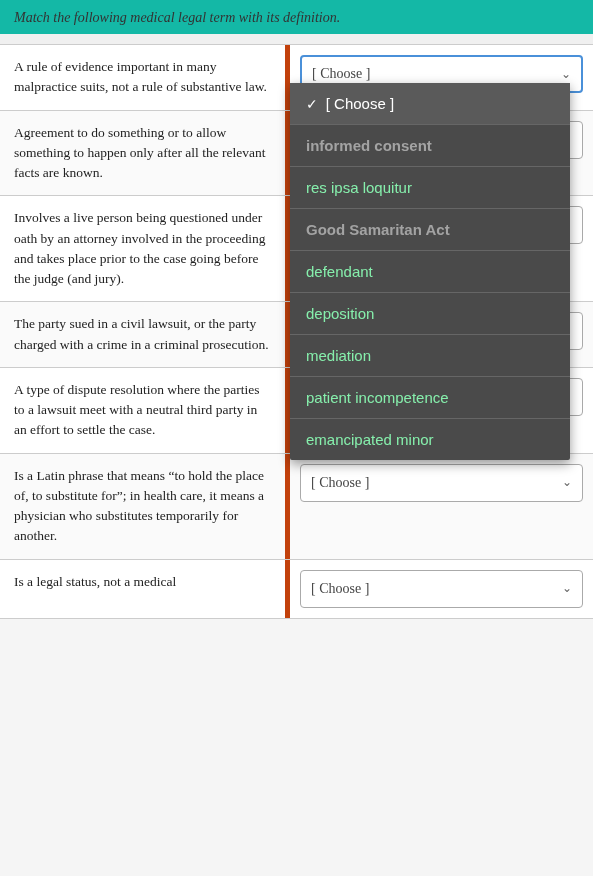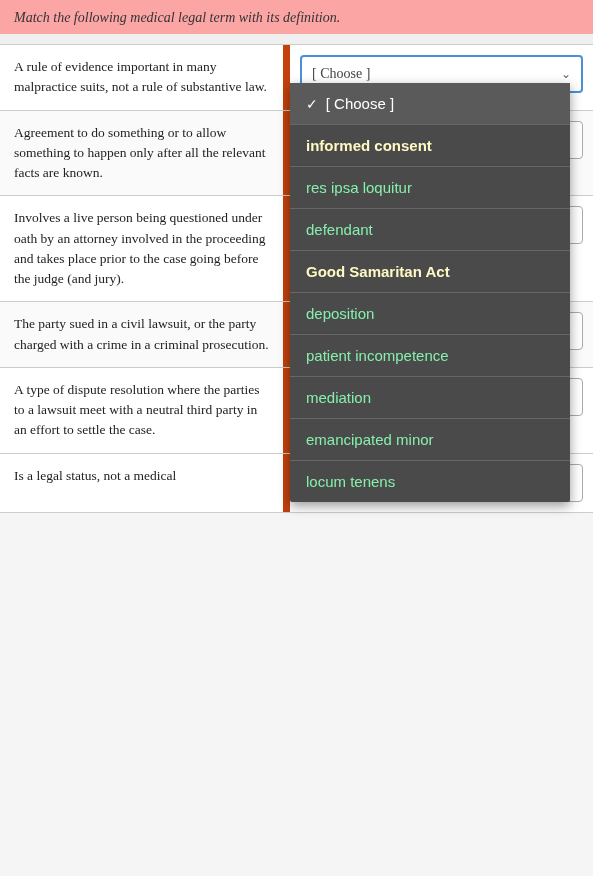--- a/index.html
+++ b/index.html
@@ -18,41 +18,41 @@
       min-height: 876px;
       padding: 0;
       position: relative;
     }
 
     .instructions {
       font-style: italic;
       font-size: 14px;
       color: #333;
       padding: 10px 14px 8px 14px;
-      background: #fca5a5;
+      background: #14b8a6;
     }
 
     .match-row {
       display: flex;
       border-top: 1px solid #ccc;
       background: #fff;
       position: relative;
     }
 
     .match-row:last-child {
       border-bottom: 1px solid #ccc;
     }
 
     .question-cell {
       flex: 0 0 290px;
       padding: 12px 14px;
       font-size: 13.5px;
       color: #222;
       line-height: 1.5;
-      border-right: 7px solid #c2410c;
+      border-right: 5px solid #c2410c;
     }
 
     .answer-cell {
       flex: 1;
       padding: 10px 10px;
       display: flex;
       align-items: flex-start;
       position: relative;
       text-align: right;
     }
@@ -122,21 +122,21 @@
     }
 
     .dropdown-item:first-child {
       background: #5a5a5a;
       font-size: 15px;
       color: #fff;
       border-bottom: none;
     }
 
     .dropdown-item.highlighted {
-      color: #fef9c3;
+      color: #a3a3a3;
       font-weight: 600;
     }
 
     .dropdown-item .checkmark {
       font-size: 14px;
       color: #fff;
     }
 
     .dropdown-item:not(:last-child) {
       border-bottom: 1px solid #666;
@@ -167,40 +167,37 @@
         <div class="dropdown-item">
           <span class="checkmark">✓</span>
           <span>[ Choose ]</span>
         </div>
         <div class="dropdown-item highlighted">
           <span>informed consent</span>
         </div>
         <div class="dropdown-item">
           <span>res ipsa loquitur</span>
         </div>
-        <div class="dropdown-item">
-          <span>defendant</span>
-        </div>
         <div class="dropdown-item highlighted">
           <span>Good Samaritan Act</span>
         </div>
         <div class="dropdown-item">
+          <span>defendant</span>
+        </div>
+        <div class="dropdown-item">
           <span>deposition</span>
         </div>
         <div class="dropdown-item">
+          <span>mediation</span>
+        </div>
+        <div class="dropdown-item">
           <span>patient incompetence</span>
         </div>
         <div class="dropdown-item">
-          <span>mediation</span>
-        </div>
-        <div class="dropdown-item">
           <span>emancipated minor</span>
-        </div>
-        <div class="dropdown-item">
-          <span>locum tenens</span>
         </div>
       </div>
     </div>
   </div>
 
   <div class="match-row row-bg-alt">
     <div class="question-cell">Agreement to do something or to allow something to happen only after all the relevant facts are known.</div>
     <div class="answer-cell">
       <div class="select-box-plain">
         <span>[ Choose ]</span>
@@ -232,20 +229,29 @@
   <div class="match-row">
     <div class="question-cell">A type of dispute resolution where the parties to a lawsuit meet with a neutral third party in an effort to settle the case.</div>
     <div class="answer-cell">
       <div class="select-box-plain">
         <span>[ Choose ]</span>
         <span class="chevron">⌄</span>
       </div>
     </div>
   </div>
 
+  <div class="match-row row-bg-alt">
+    <div class="question-cell">Is a Latin phrase that means “to hold the place of, to substitute for”; in health care, it means a physician who substitutes temporarily for another.</div>
+    <div class="answer-cell">
+      <div class="select-box-plain">
+        <span>[ Choose ]</span>
+        <span class="chevron">⌄</span>
+      </div>
+    </div>
+  </div>
 
   <div class="match-row">
     <div class="question-cell">Is a legal status, not a medical</div>
     <div class="answer-cell">
       <div class="select-box-plain">
         <span>[ Choose ]</span>
         <span class="chevron">⌄</span>
       </div>
     </div>
   </div>

